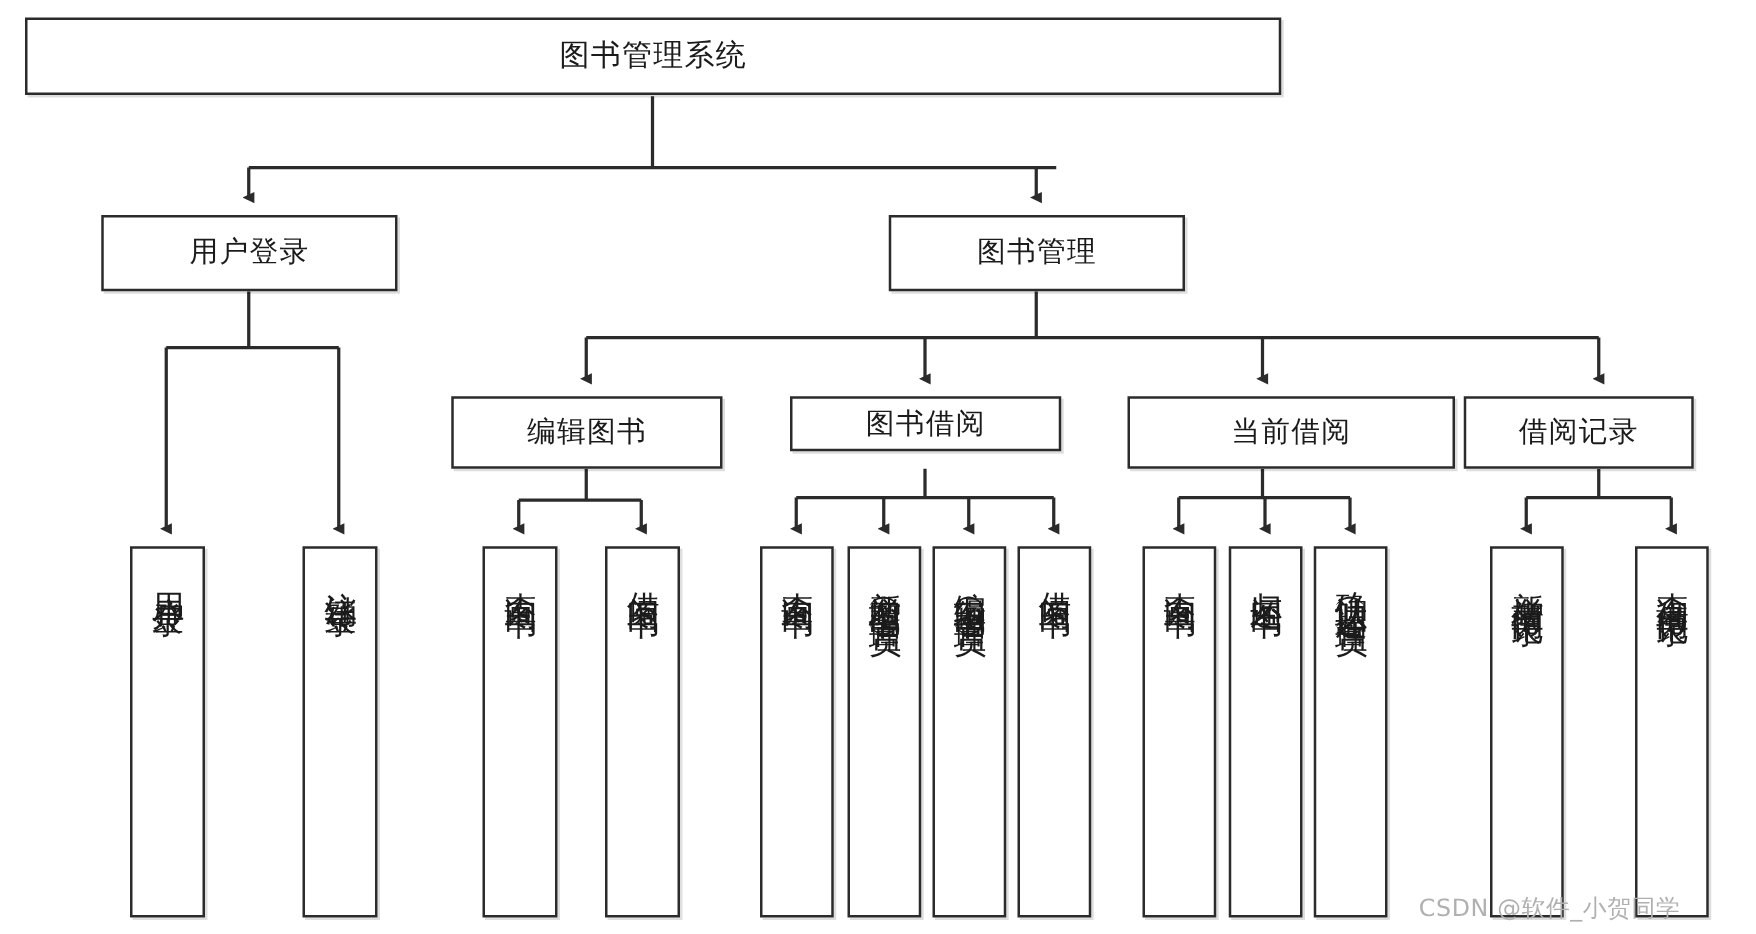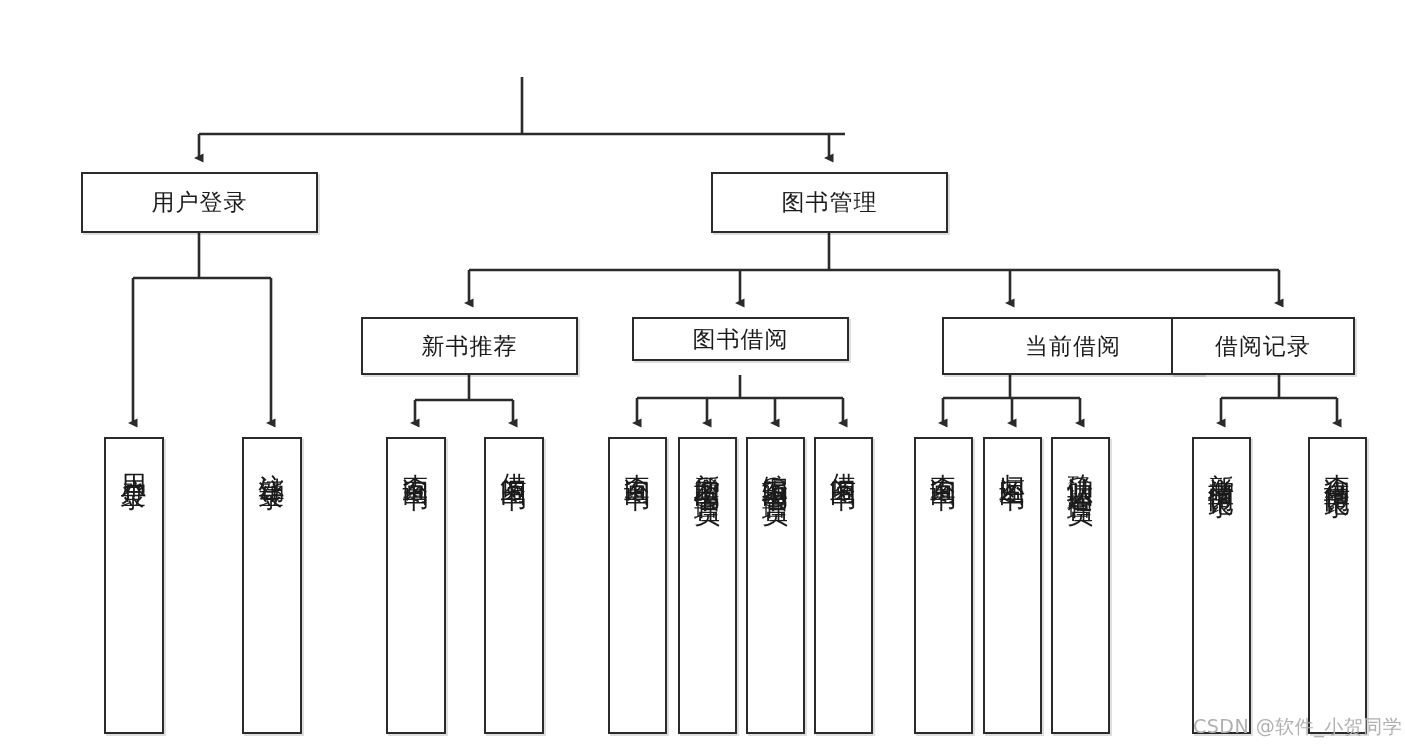--- a/index.html
+++ b/index.html
@@ -121,35 +121,38 @@
       <path d="M1012,398 L1012,423" marker-end="url(#arrow)"></path>
       <path d="M1080,398 L1080,423" marker-end="url(#arrow)"></path>
 
       <path d="M1279,375 L1279,398"></path>
       <path d="M1221,398 L1337,398"></path>
       <path d="M1221,398 L1221,423" marker-end="url(#arrow)"></path>
       <path d="M1337,398 L1337,423" marker-end="url(#arrow)"></path>
     </g>
   </svg>
 
+  <div class="node horiz root" style="left:20px; top:14px; width:1005px; height:62px;">
+    <span class="label">图书管理系统</span>
+  </div>
 
   <div class="node horiz" style="left:81px; top:172px; width:237px; height:61px;">
     <span class="label">用户登录</span>
   </div>
   <div class="node horiz" style="left:711px; top:172px; width:237px; height:61px;align-items:center;">
     <span class="label">图书管理</span>
   </div>
 
   <div class="node horiz" style="left:361px; top:317px; width:217px; height:58px;">
-    <span class="label">新书推荐</span>
+    <span class="label">编辑图书</span>
   </div>
   <div class="node horiz" style="left:632px; top:317px; width:217px; height:44px;">
     <span class="label">图书借阅</span>
   </div>
-  <div class="node horiz" style="left:942px; top:317px; width:262px; height:58px;">
+  <div class="node horiz" style="left:902px; top:317px; width:262px; height:58px;">
     <span class="label">当前借阅</span>
   </div>
   <div class="node horiz" style="left:1171px; top:317px; width:184px; height:58px;align-items:center;">
     <span class="label">借阅记录</span>
   </div>
 
   <div class="node vert" style="left:104px; top:437px; width:60px; height:297px;">
     <span class="label">用户登录</span>
   </div>
   <div class="node vert" style="left:242px; top:437px; width:60px; height:297px;">
@@ -186,15 +189,15 @@
     <span class="label">确认归还（管理员）</span>
   </div>
 
   <div class="node vert" style="left:1192px; top:437px; width:59px; height:297px;">
     <span class="label">新增借阅记录</span>
   </div>
   <div class="node vert" style="left:1308px; top:437px; width:59px; height:297px;">
     <span class="label">查询借阅记录</span>
   </div>
 
-  <div class="watermark" style="left:1193px; top:714px;">CSDN @软件_小贺同学</div>
+  <div class="watermark" style="left:1135px; top:714px;">CSDN @软件_小贺同学</div>
 
 </div>
 
 </body></html>

